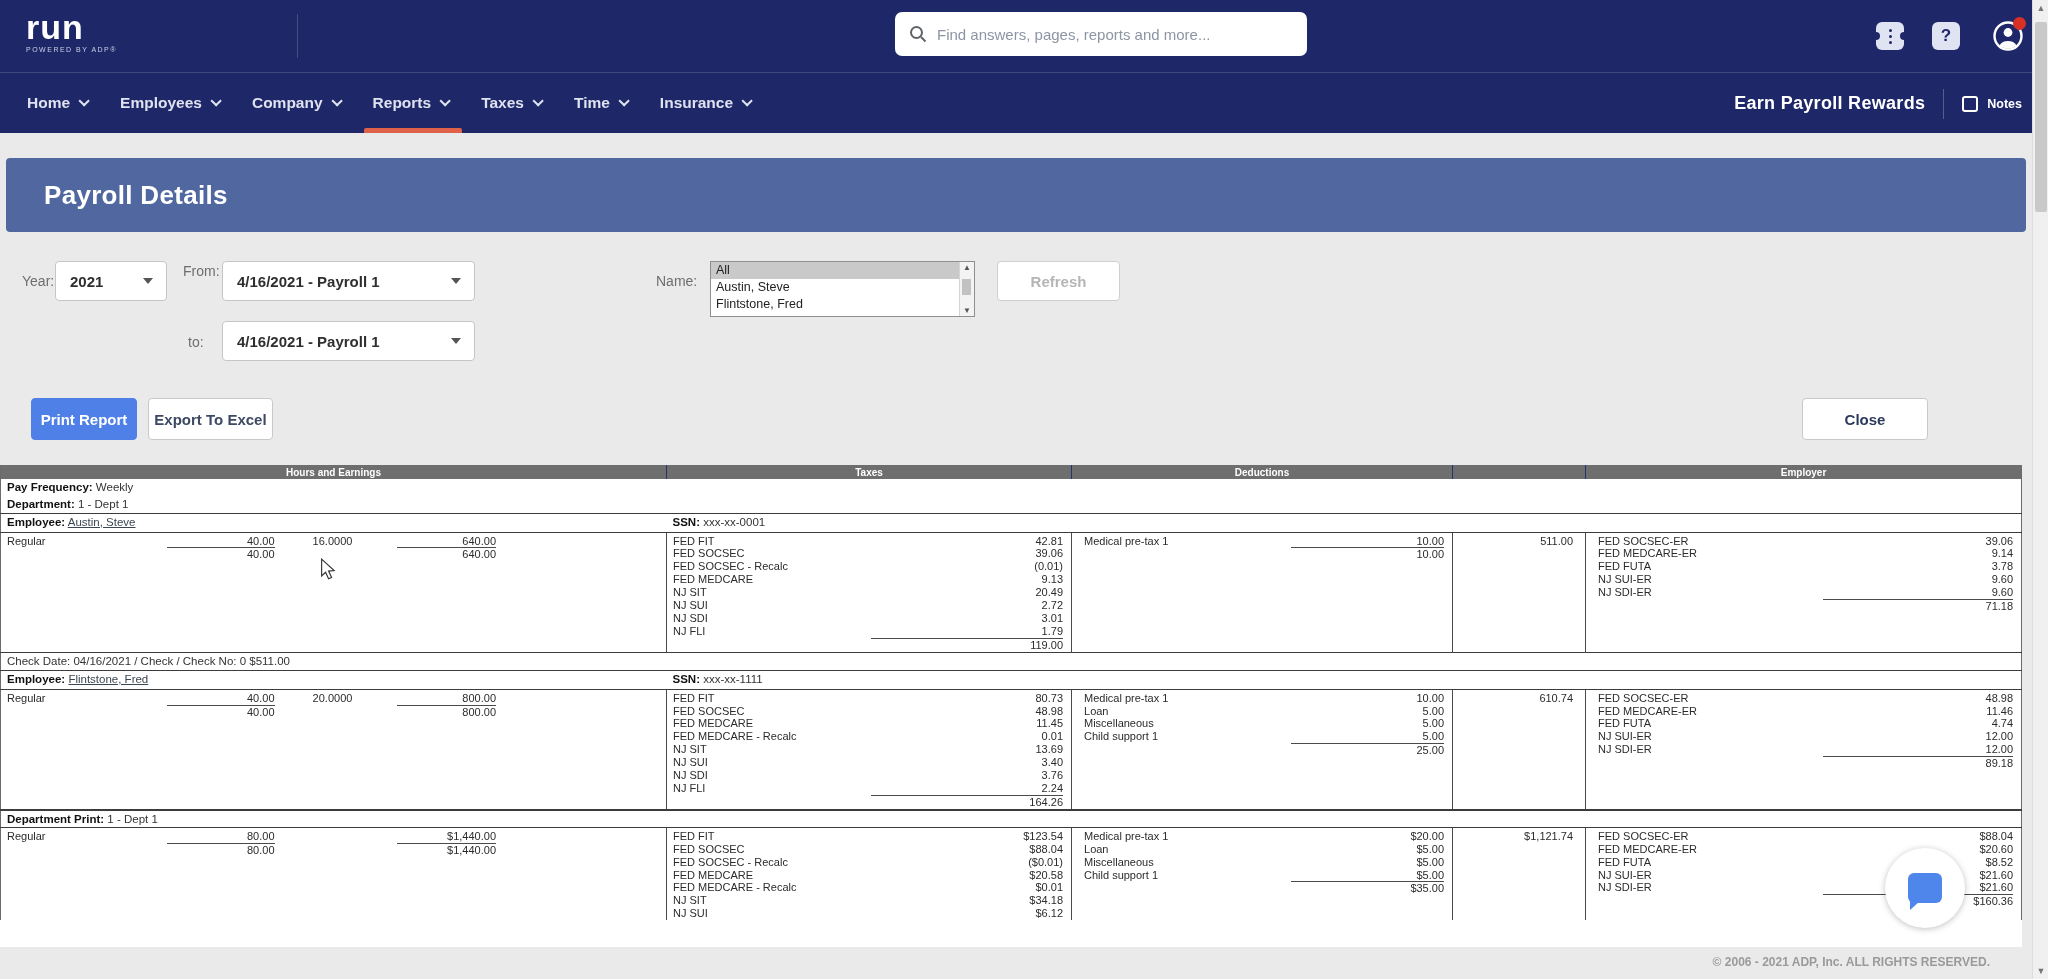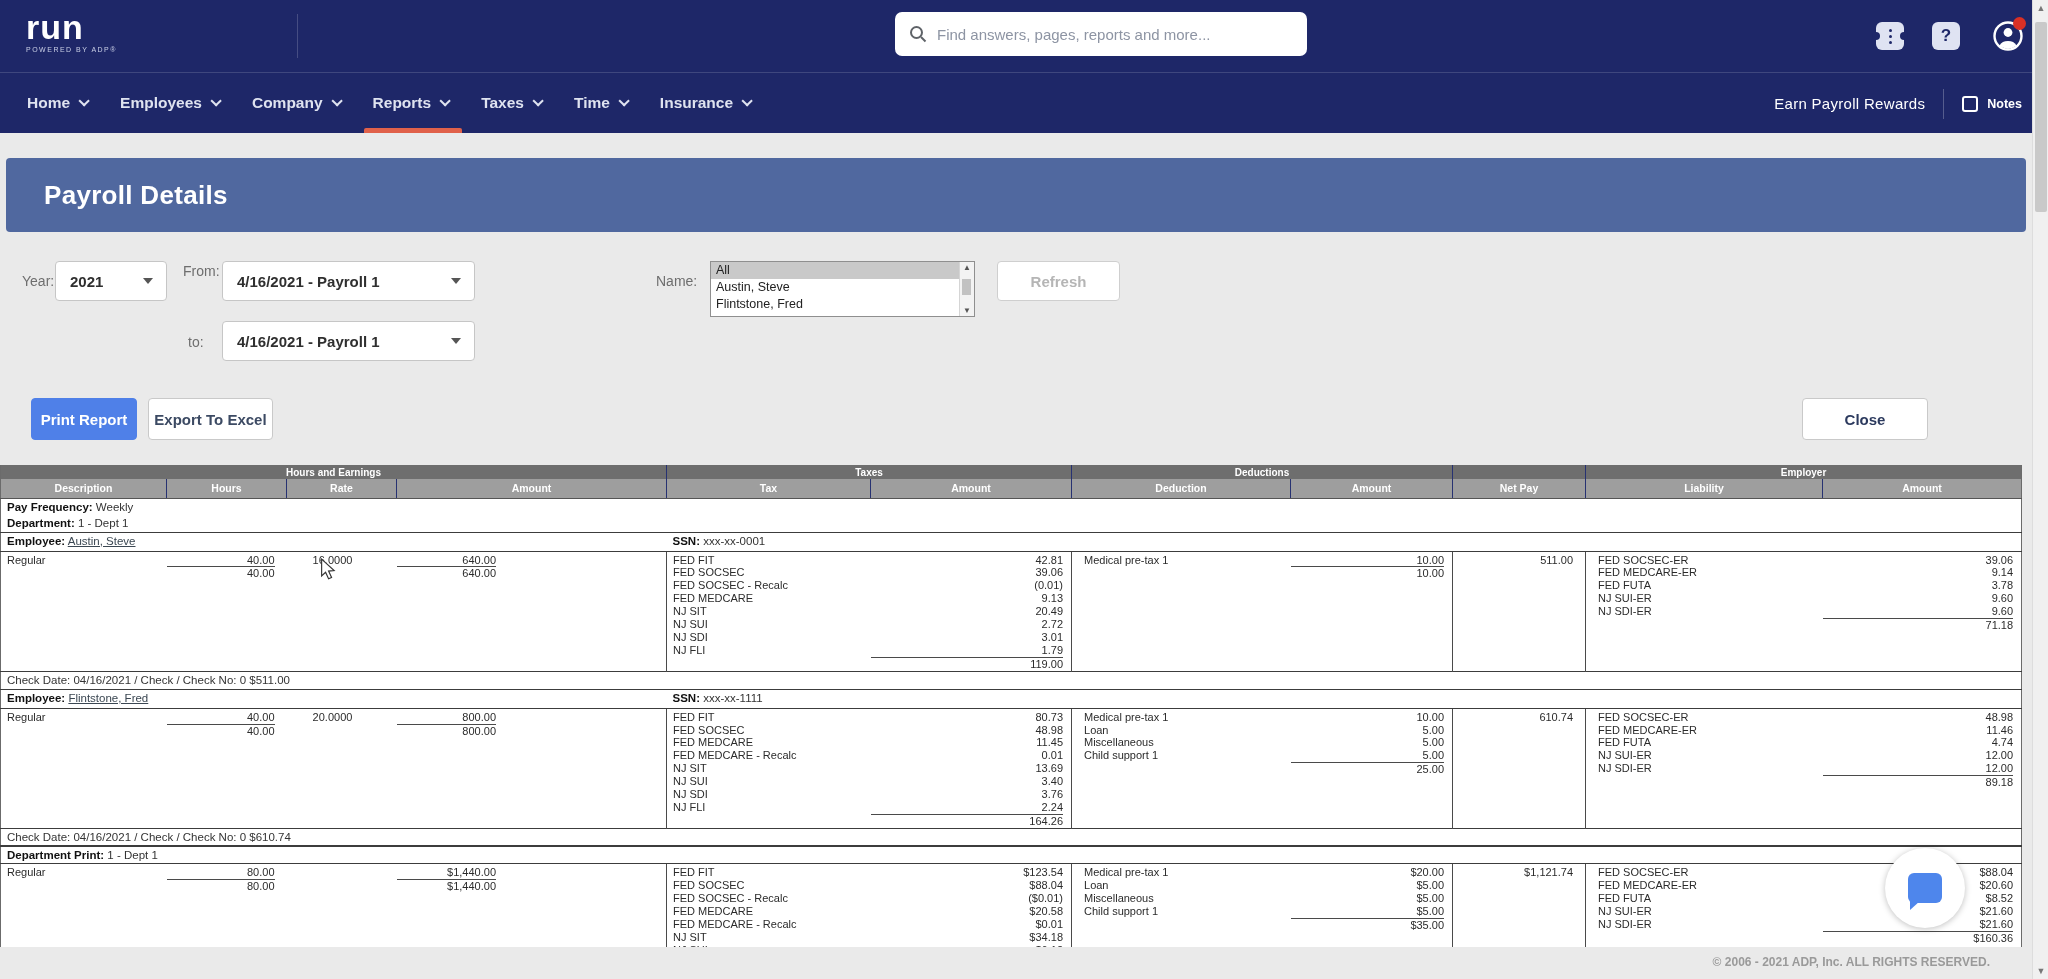--- a/index.html
+++ b/index.html
@@ -32,21 +32,21 @@
   .mainnav { position:absolute; left:0; top:72px; width:2048px; height:61px; background:#1e2768;
              border-top:1px solid rgba(255,255,255,.15); display:flex; align-items:stretch; }
   .nav-left { display:flex; align-items:stretch; padding-left:10px; }
   .nav-item { position:relative; display:flex; align-items:center; gap:8px; padding:0 17px;
               color:#dfe3f0; font-size:15.5px; font-weight:bold; cursor:pointer; }
   .nav-item .chev { width:8px; height:8px; border-right:2px solid #dfe3f0; border-bottom:2px solid #dfe3f0;
                     transform:rotate(45deg) translateY(-3px); }
   .nav-item.active::after { content:""; position:absolute; left:8px; right:2px; bottom:0; height:5px;
                             background:#e0614a; border-radius:2px 2px 0 0; }
   .nav-right { position:absolute; right:26px; top:0; height:61px; display:flex; align-items:center; gap:18px; }
-  .earn { color:#fff; font-size:15px; font-weight:normal; letter-spacing:.3px; }
+  .earn { color:#fff; font-size:18px; font-weight:bold; letter-spacing:.3px; }
   .nav-sep { width:1px; height:30px; background:rgba(255,255,255,.25); }
   .notes { display:flex; align-items:center; gap:9px; color:#fff; font-size:12.5px; font-weight:bold; }
   .notes .nicon { width:16px; height:16px; border:2px solid #fff; border-radius:3px; }
 
   
   .banner { position:absolute; left:6px; top:158px; width:2020px; height:74px; background:#50689f;
             border-radius:4px; display:flex; align-items:center; }
   .banner h1 { color:#fff; font-size:26px; font-weight:bold; padding-left:38px; letter-spacing:.3px; }
 
   .flabel { position:absolute; color:#6e6e6e; font-size:14px; }
@@ -253,33 +253,20 @@
           <col style="width: 199px;">
         </colgroup>
         <thead>
           <tr class="grow">
             <th colspan="4">Hours and Earnings</th>
             <th class="gb" colspan="2">Taxes</th>
             <th class="gb" colspan="2">Deductions</th>
             <th class="gb" colspan="1"></th>
             <th class="gb" colspan="2">Employer</th>
           </tr>
-          <tr class="srow">
-            <th>Description</th>
-            <th>Hours</th>
-            <th>Rate</th>
-            <th>Amount</th>
-            <th>Tax</th>
-            <th>Amount</th>
-            <th>Deduction</th>
-            <th>Amount</th>
-            <th>Net Pay</th>
-            <th>Liability</th>
-            <th>Amount</th>
-          </tr>
         </thead>
         <tbody>
           <tr class="strip">
             <td colspan="11"><b>Pay Frequency:</b><span> Weekly</span></td>
           </tr>
           <tr class="strip">
             <td colspan="11"><b>Department:</b><span> 1 - Dept 1</span></td>
           </tr>
           <tr class="strip emp-strip">
             <td colspan="4"><b>Employee:</b><span> </span><a class="emp-link">Austin, Steve</a></td>
@@ -415,23 +402,20 @@
             </td>
             <td class="num c-empamt">
               <div>48.98</div>
               <div>11.46</div>
               <div>4.74</div>
               <div>12.00</div>
               <div>12.00</div>
               <div class="tot">89.18</div>
             </td>
           </tr>
-          <tr class="strip chk-strip">
-            <td colspan="11"><span> Check Date: 04/16/2021 / Check / Check No: 0 $610.74</span></td>
-          </tr>
           <tr class="strip dept-strip">
             <td colspan="11"><b>Department Print:</b><span> 1 - Dept 1</span></td>
           </tr>
           <tr class="blk clip">
             <td class="c-desc">
               <div>Regular</div>
             </td>
             <td class="num c-hours">
               <div>80.00</div>
               <div class="tot">80.00</div>

